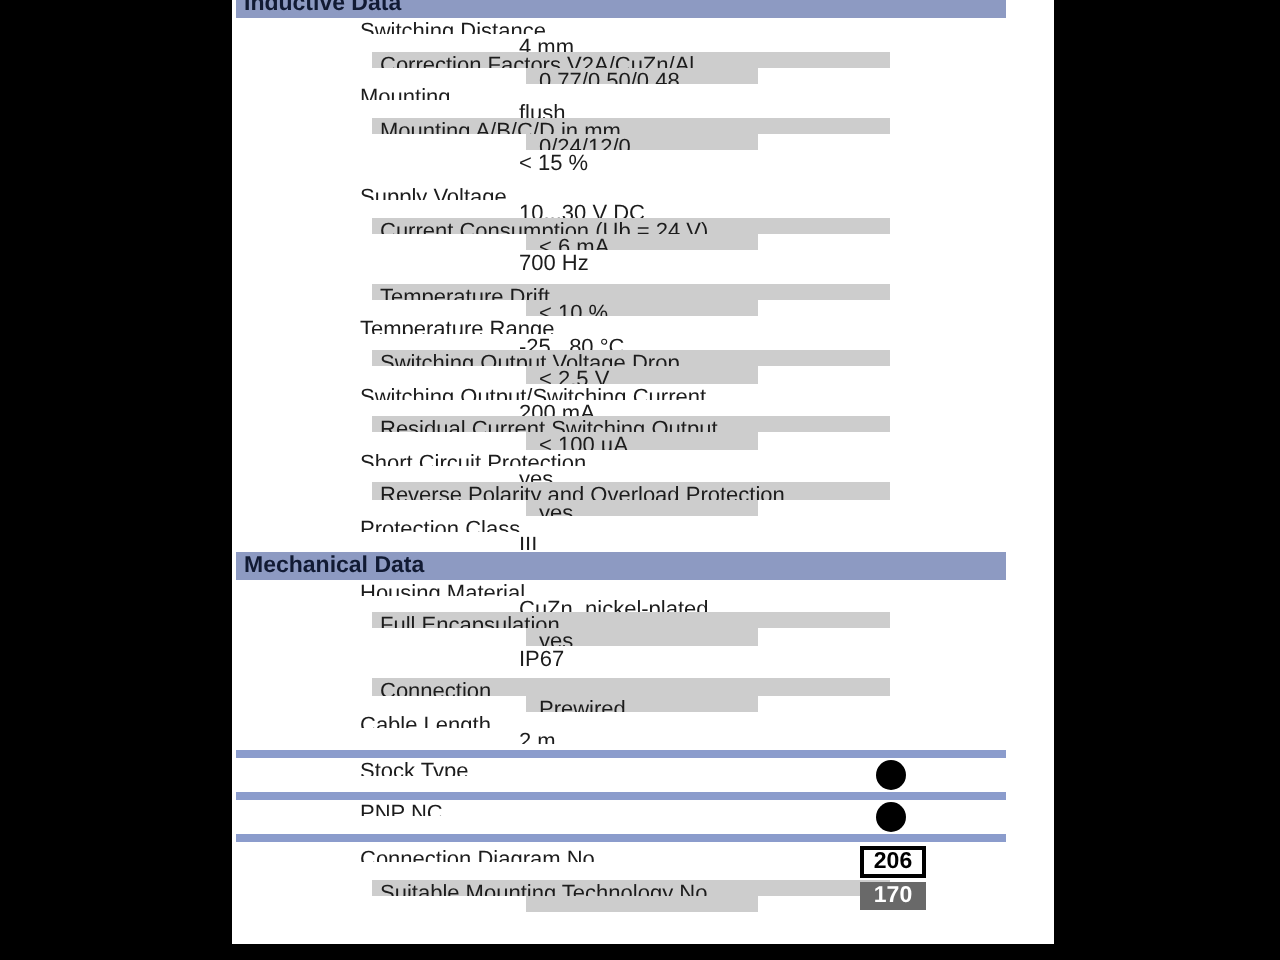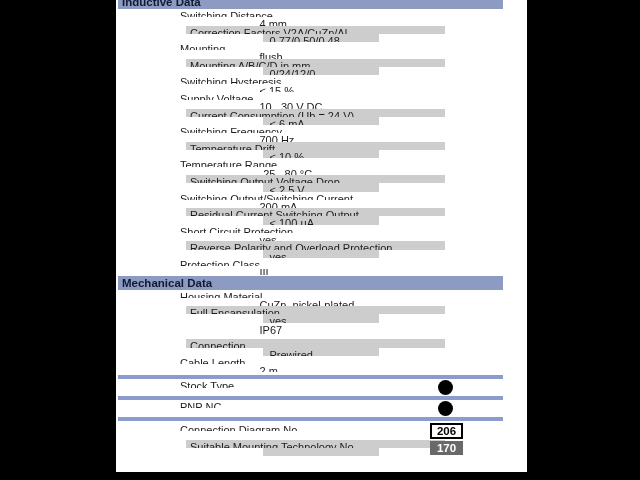--- a/index.html
+++ b/index.html
@@ -72,37 +72,35 @@
   </div>
             <div class="row">
     <div class="cell label">Mounting</div>
     <div class="cell value">flush</div>
   </div>
             <div class="row shaded">
     <div class="cell label">Mounting A/B/C/D in mm</div>
     <div class="cell value">0/24/12/0</div>
   </div>
             <div class="row">
-    <div class="cell label">Switching Hysteresis</div>
     <div class="cell value">&lt; 15 %</div>
   </div>
           </div>
   </div>
         <div class="section">
     <div class="rows">
             <div class="row">
     <div class="cell label">Supply Voltage</div>
     <div class="cell value">10...30 V DC</div>
   </div>
             <div class="row shaded">
     <div class="cell label">Current Consumption (Ub = 24 V)</div>
     <div class="cell value">&lt; 6 mA</div>
   </div>
             <div class="row">
-    <div class="cell label">Switching Frequency</div>
     <div class="cell value">700 Hz</div>
   </div>
             <div class="row shaded">
     <div class="cell label">Temperature Drift</div>
     <div class="cell value">&lt; 10 %</div>
   </div>
             <div class="row">
     <div class="cell label">Temperature Range</div>
     <div class="cell value">-25...80 °C</div>
   </div>

